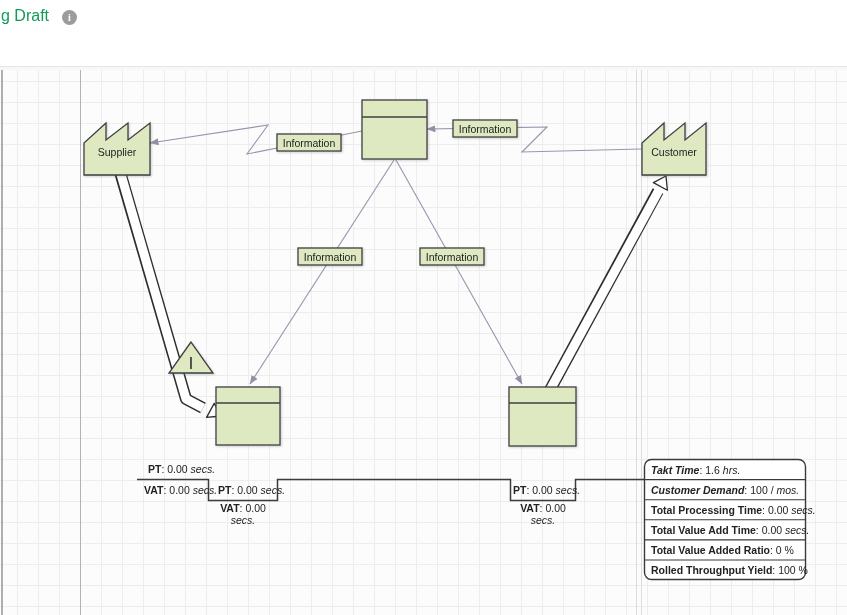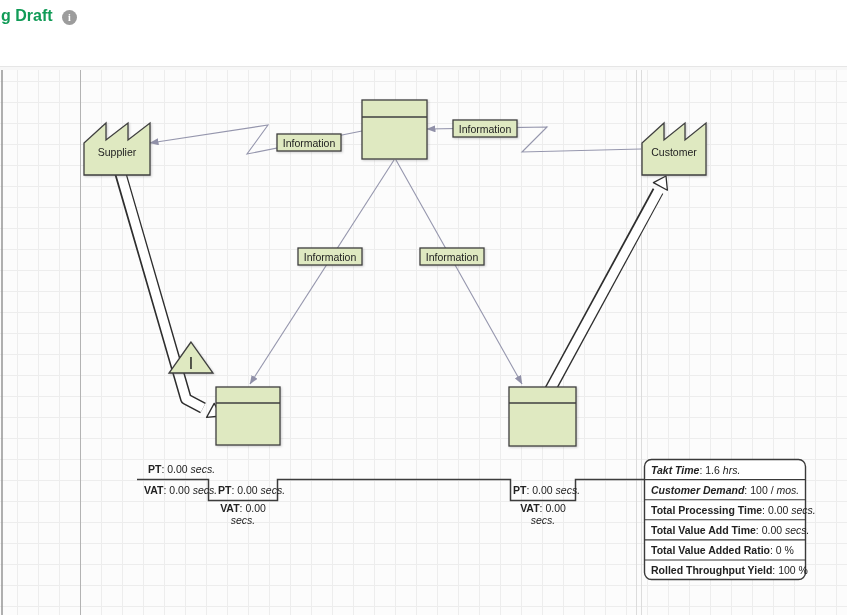--- a/index.html
+++ b/index.html
@@ -1,20 +1,20 @@
 <!DOCTYPE html>
 <html><head>
 <meta charset="utf-8">
 <style>
   html,body{margin:0;padding:0;background:#fff;font-family:"Liberation Sans",sans-serif;}
   #app{position:relative;width:847px;height:615px;overflow:hidden;background:#fff;}
 
   
   #header{position:absolute;left:0;top:0;width:847px;height:36px;background:#fff;}
-  #title{position:absolute;left:1px;top:7px;font-size:16px;font-weight:bold;color:#119b57;white-space:nowrap;}
+  #title{position:absolute;left:1px;top:7px;font-size:16px;font-weight:normal;color:#119b57;white-space:nowrap;}
   #info-badge{position:absolute;left:62px;top:10px;width:15px;height:15px;border-radius:50%;
     background:#9c9c9c;color:#fff;font-size:10px;font-weight:bold;text-align:center;line-height:15px;
     font-family:"Liberation Serif",serif;}
 
   
   #toolbar{position:absolute;left:0;top:36px;width:847px;height:34px;background:#f7f7f7;
     border-top:1px solid #e6e6e6;border-bottom:1px solid #d6d6d6;display:flex;align-items:center;box-sizing:border-box;margin-top:30px;}
   .tb-item{display:flex;align-items:center;margin:0 6px;cursor:pointer;}
   .tb-item svg{display:block;}
   .tb-num{font-size:13px;color:#444;margin:0 10px 0 6px;}

